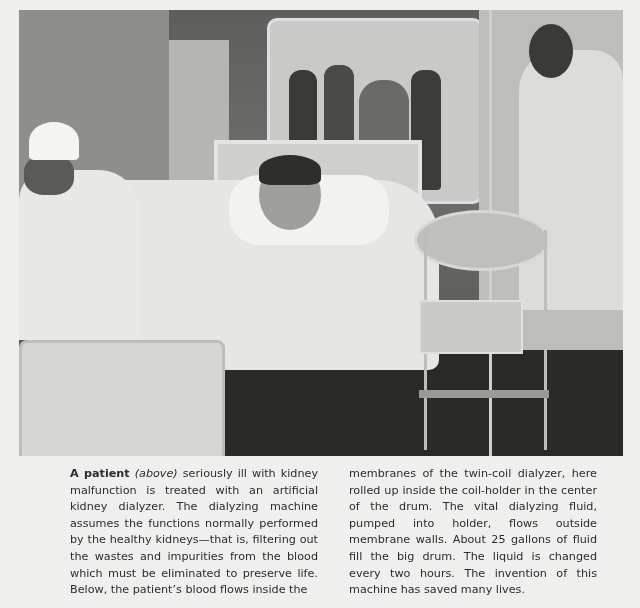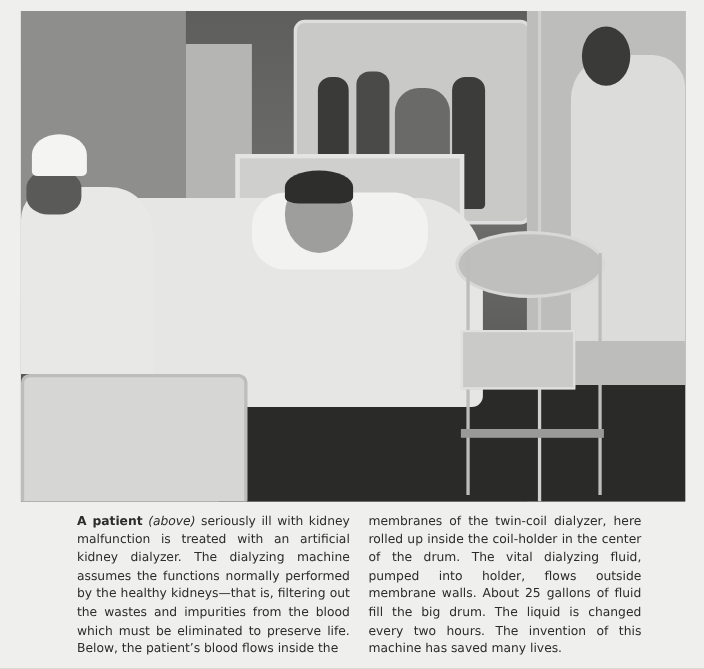--- a/index.html
+++ b/index.html
@@ -44,21 +44,21 @@
   .drum { left:395px; top:200px; width:130px; height:55px; background:#bfbfbd; border-radius:50%; border:3px solid #d8d8d6; }
   .cart { left:400px; top:290px; width:100px; height:50px; background:#cacac8; border:2px solid #e0e0de; }
   .cart-shelf { left:400px; top:380px; width:130px; height:8px; background:#9a9a98; }
   .pole { left:470px; top:0; width:3px; height:446px; background:#d0d0ce; }
   .pole2 { left:405px; top:220px; width:3px; height:220px; background:#bdbdbb; }
   .pole3 { left:525px; top:220px; width:3px; height:220px; background:#bdbdbb; }
 
   .caption { position:absolute; top:466px; font-size:11.2px; line-height:16.6px; color:#2c2c2c; text-align:justify; }
   .caption p { margin:0; }
   .col-left { left:70px; width:248px; }
-  .col-right { left:335px; width:248px; }
+  .col-right { left:349px; width:248px; }
   .lead { font-weight:bold; }
   .italic { font-style:italic; }
 </style>
 </head>
 <body>
 
 <div class="photo">
   <div class="bg-wall"></div>
   <div class="screen-left"></div>
   <div class="screen-left2"></div>

